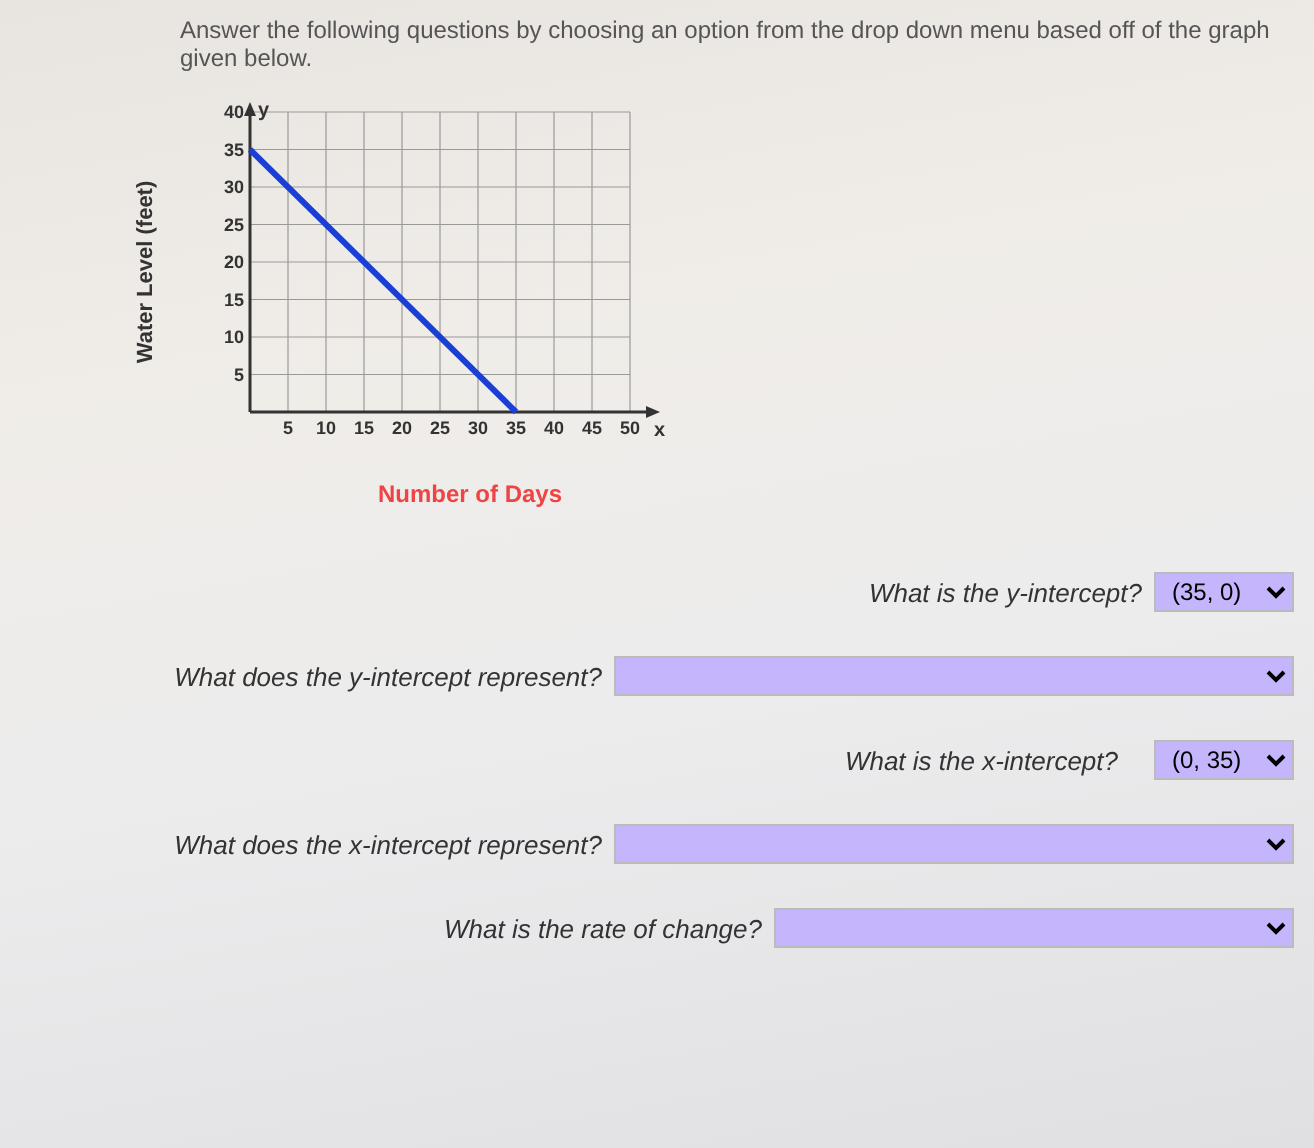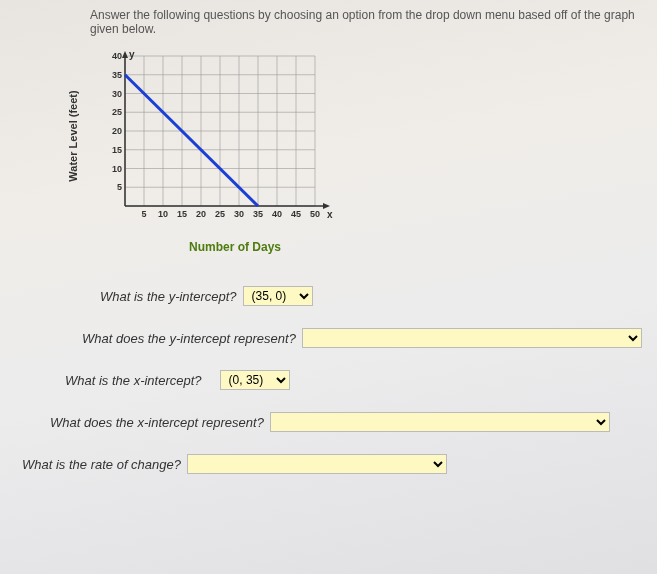--- a/index.html
+++ b/index.html
@@ -35,38 +35,39 @@
     color: #333;
     white-space: nowrap;
   }
   .x-axis-label {
     position: absolute;
     bottom: -28px;
     left: 50%;
     transform: translateX(-50%);
     font-size: 12px;
     font-weight: bold;
-    color: #4d7c0f;
+    color: #ef4444;
     white-space: nowrap;
     margin-left: 10px;
   }
   .question-row {
     display: flex;
     align-items: center;
     margin-bottom: 22px;
     font-size: 13px;
     font-style: italic;
     color: #333;
+    justify-content: flex-end;
   }
   .question-text { margin-right: 6px; }
   select {
     font-size: 12px;
     font-style: normal;
     border: 1px solid #bbb;
-    background: #fef9c3;
+    background: #c4b5fd;
     padding: 1px 4px;
   }
   select.wide { width: 340px; }
   select.medium { width: 260px; }
   select.narrow { width: 70px; }
   .q1 { margin-left: 90px; }
   .q2 { margin-left: 72px; }
   .q3 { margin-left: 55px; gap: 12px; }
   .q4 { margin-left: 40px; }
   .q5 { margin-left: 12px; }

